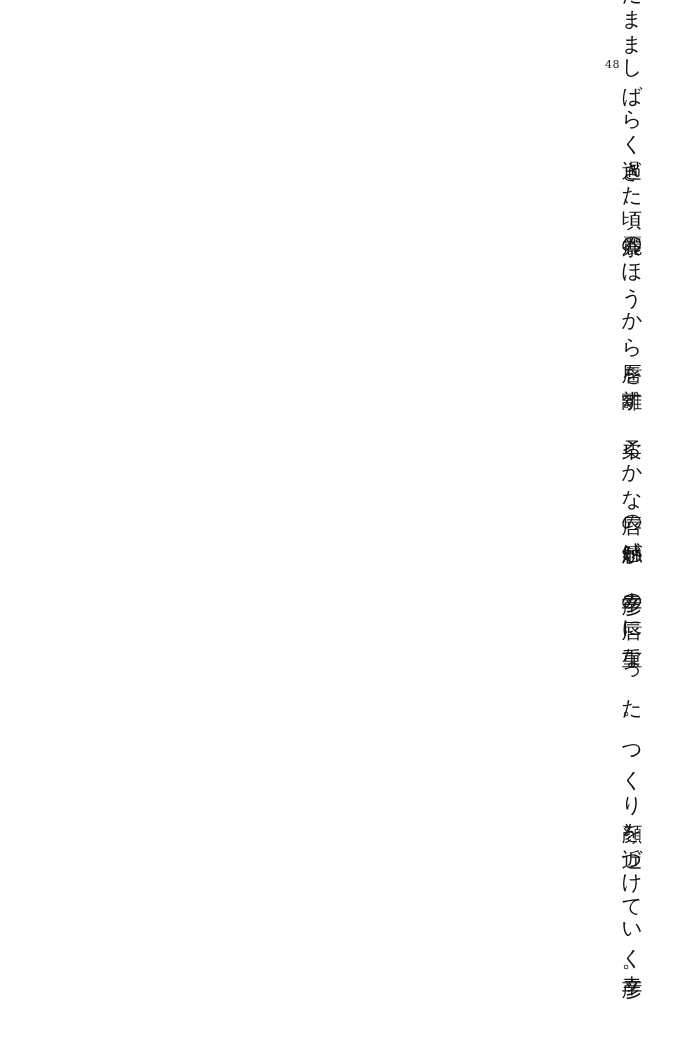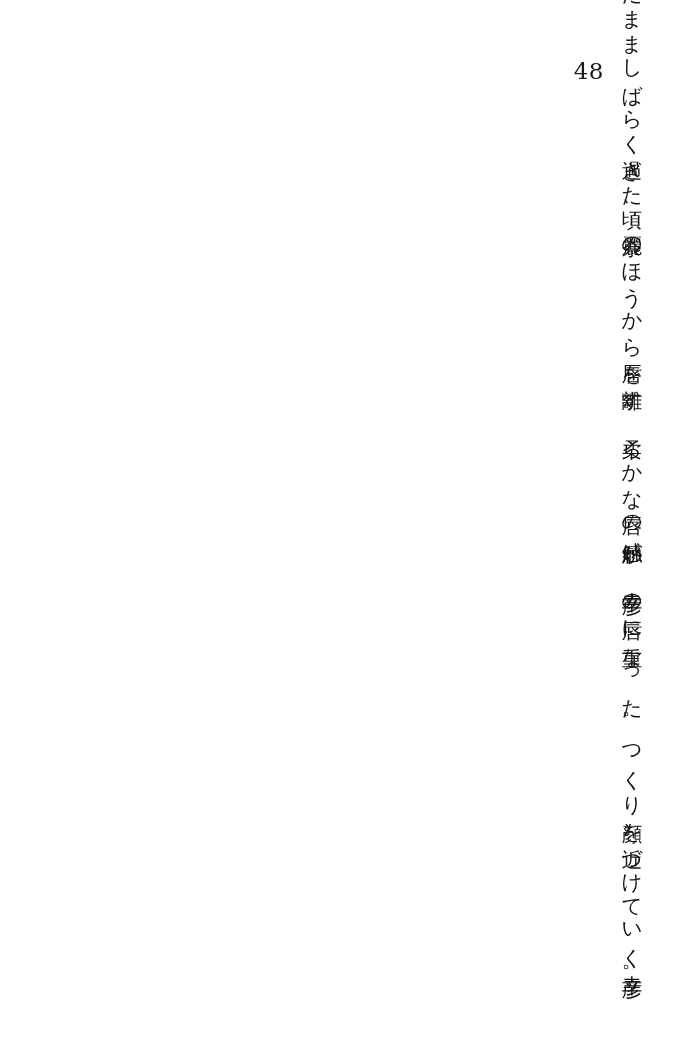--- a/index.html
+++ b/index.html
@@ -17,22 +17,22 @@
   .page {
     position: relative;
     width: 700px;
     height: 1050px;
     background: #ffffff;
     box-sizing: border-box;
   }
   .page-number {
     position: absolute;
     top: 58px;
-    right: 96px;
-    font-size: 23px;
+    right: 80px;
+    font-size: 11px;
     font-family: "DejaVu Serif", "Liberation Serif", serif;
     color: #1a1a1a;
     letter-spacing: 0.5px;
   }
   .text-block {
     position: absolute;
     top: 104px;
     right: 58px;
     left: 58px;
     height: 880px;

